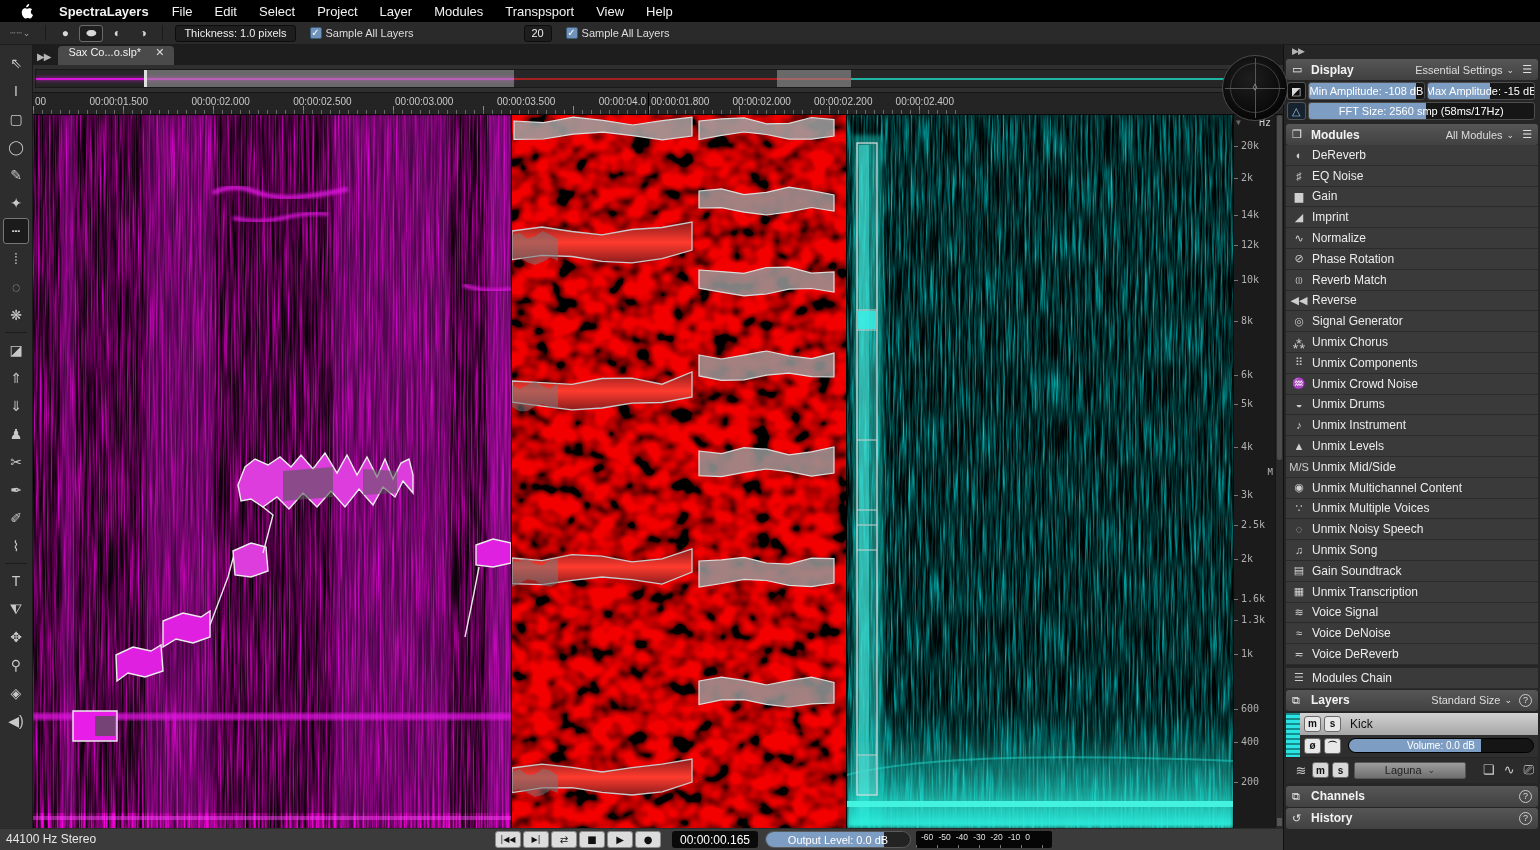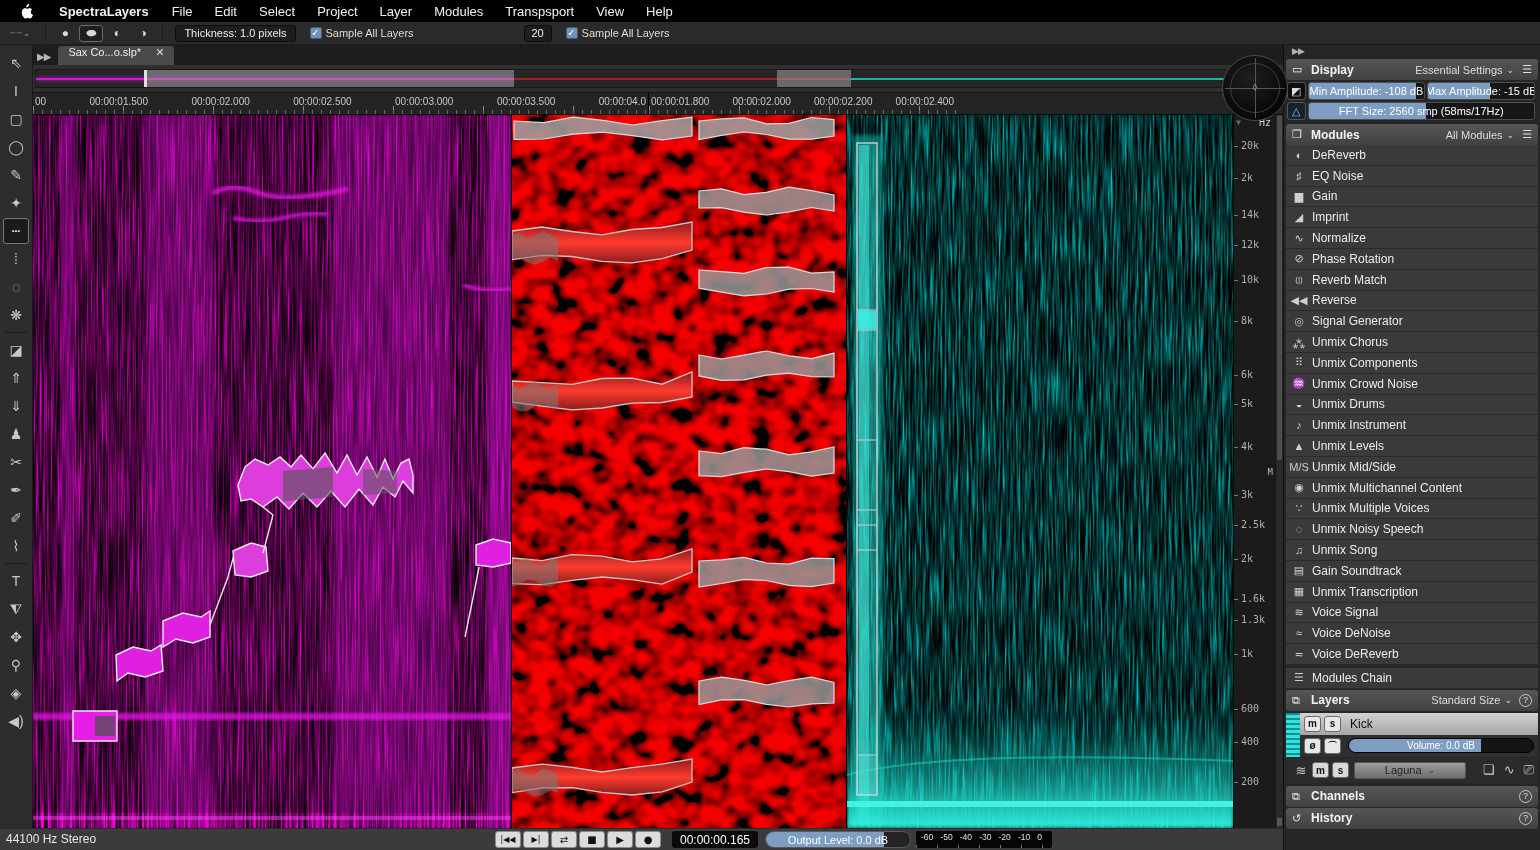--- a/index.html
+++ b/index.html
@@ -120,21 +120,21 @@
 
   
   .statusbar { height:22px; flex:0 0 22px; background:#3b3b3b; border-top:1px solid #2a2a2a; position:relative; font-size:12px; color:#e8e8e8; }
   .sb-rate { position:absolute; left:6px; top:3px; }
   .transport { position:absolute; left:495px; top:2px; display:flex; gap:2px; }
   .tbtn { width:26px; height:17px; background:#dcdcdc; border:1px solid #8a8a8a; border-radius:3px; color:#111; font-size:8px; display:flex; align-items:center; justify-content:center; font-family:"DejaVu Sans", sans-serif; }
   .sb-time { position:absolute; left:672px; top:2px; width:86px; height:17px; background:#0a0a0a; border-radius:3px; color:#fff; display:flex; align-items:center; justify-content:center; font-size:12px; }
   .sb-output { position:absolute; left:765px; top:2px; width:146px; height:17px; background:#232323; border:1px solid #5a5a5a; border-radius:9px; overflow:hidden; }
   .sb-output .fill { position:absolute; left:0; top:0; bottom:0; width:82%; background:#7d9dc2; }
   .sb-output .txt { position:absolute; inset:0; display:flex; align-items:center; justify-content:center; font-size:11px; color:#fff; white-space:nowrap; }
-  .meter { position:absolute; left:916px; top:2px; width:136px; height:17px; background:#060606; border-radius:2px; display:flex; justify-content:space-between; padding:1px 10px 0 5px; font-size:8.5px; color:#e2e2e2;
+  .meter { position:absolute; left:916px; top:2px; width:136px; height:17px; background:#060606; border-radius:2px; display:flex; justify-content:space-between; padding:1px 22px 0 5px; font-size:8.5px; color:#e2e2e2;
     background-image:repeating-linear-gradient(90deg,#777 0 1px,transparent 1px 21px); background-size:100% 3px; background-position:bottom; background-repeat:no-repeat; }
 </style>
 </head>
 <body>
 
 <div class="app">
 
   <div class="menubar">
     <span class="apple">
       <svg width="13" height="15" viewBox="0 0 13 15">

